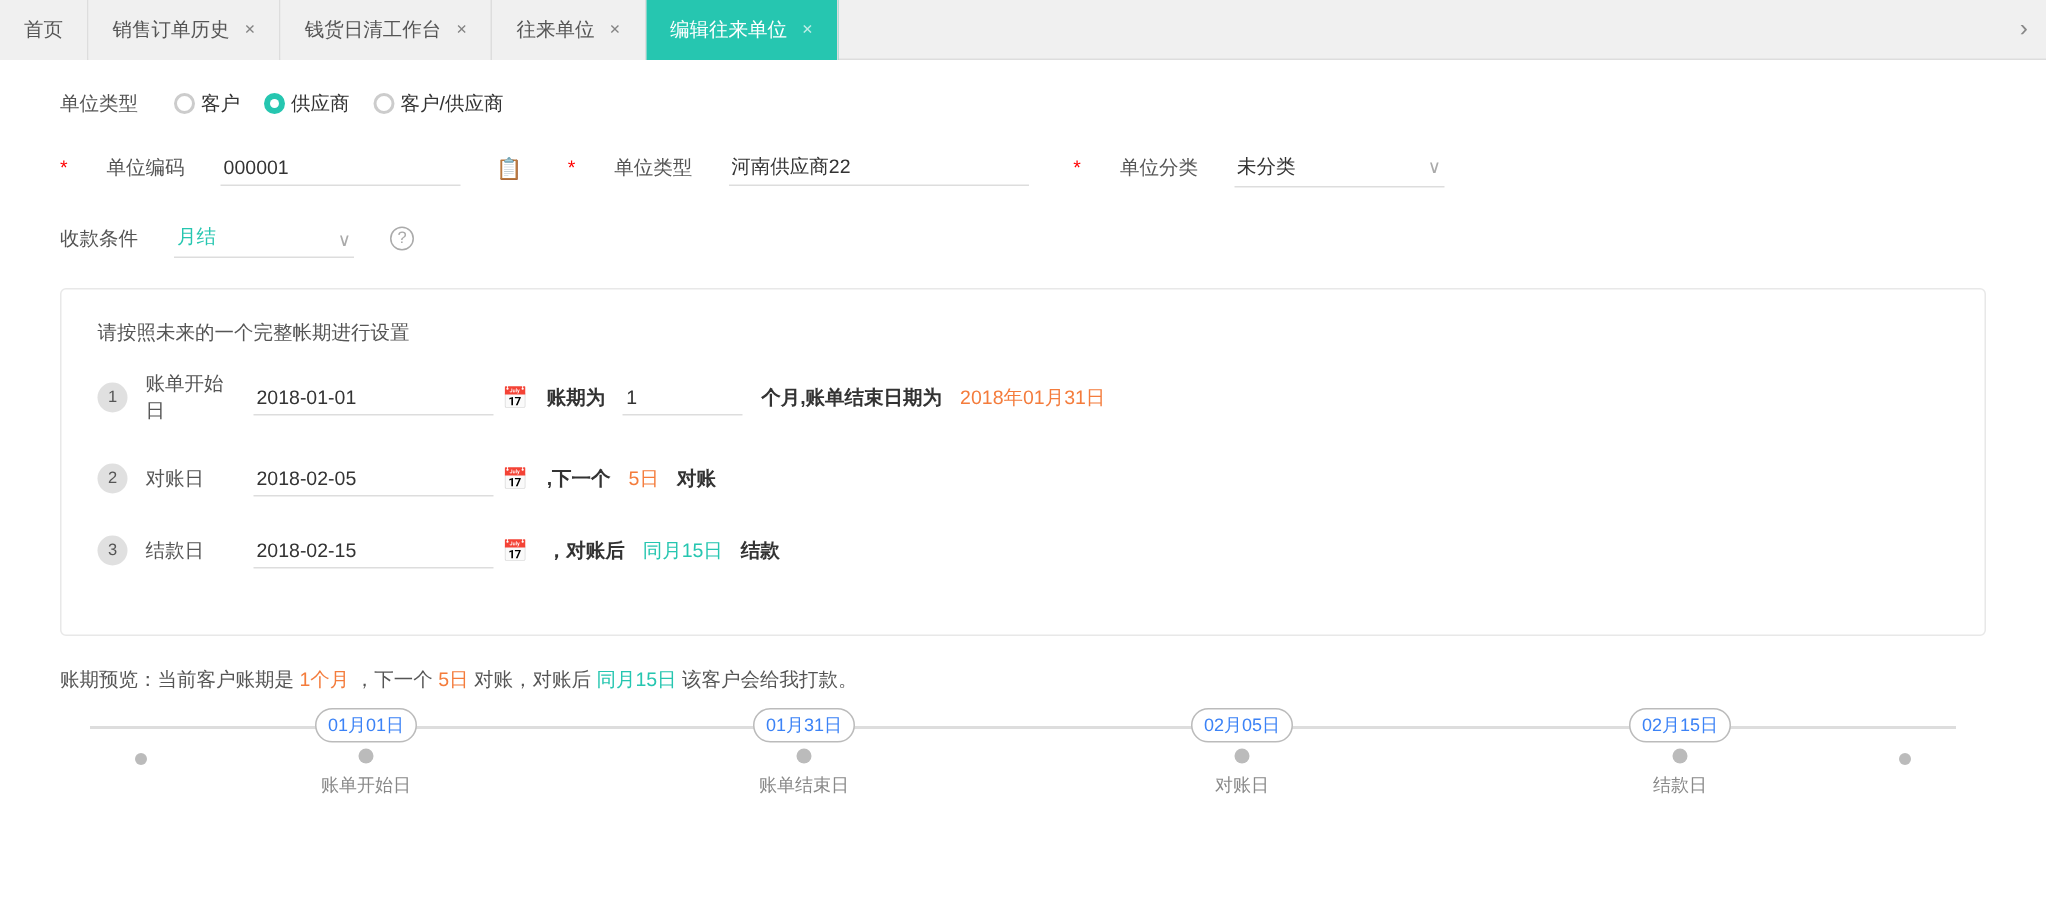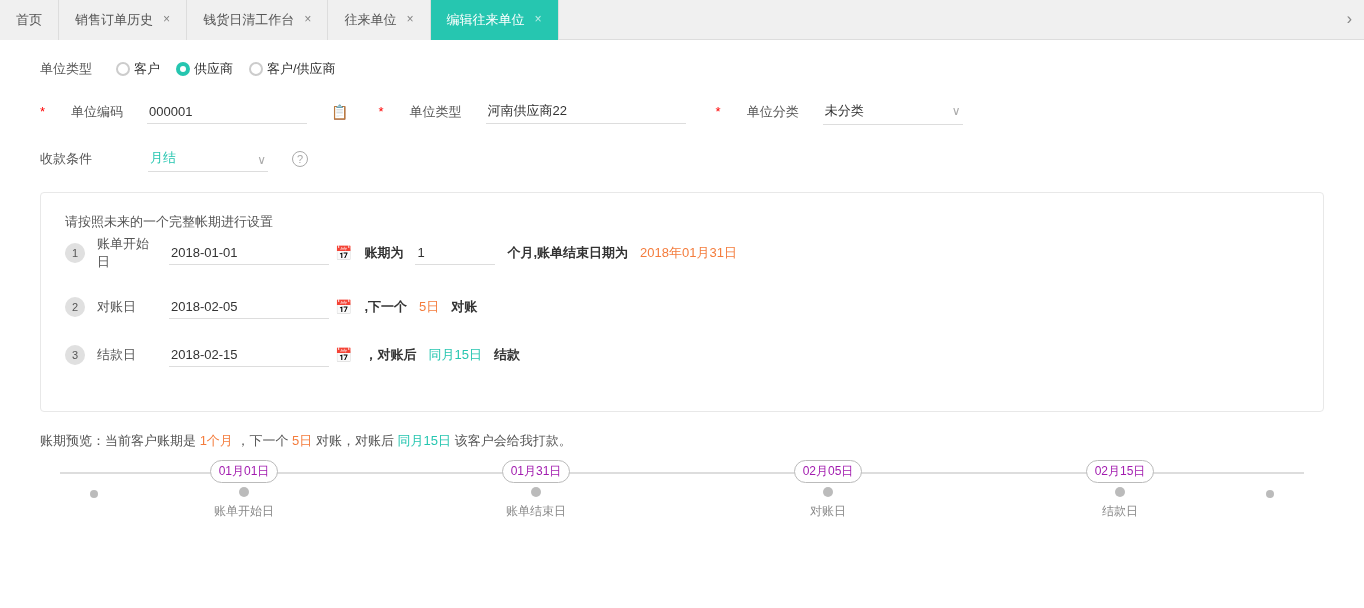--- a/index.html
+++ b/index.html
@@ -134,21 +134,20 @@
     }
 
     
     .dropdown-wrap {
       display: flex;
       align-items: flex-end;
       border-bottom: 1px solid #ddd;
       padding: 4px 2px;
       min-width: 120px;
       cursor: pointer;
-      margin-left: 32px;
     }
     .dropdown-wrap .val {
       color: #26c6b0;
       flex: 1;
     }
     .dropdown-arrow {
       color: #aaa;
       font-size: 12px;
       margin-left: 4px;
     }
@@ -169,21 +168,21 @@
     
     .section-box {
       border: 1px solid #e8e8e8;
       border-radius: 4px;
       padding: 20px 24px;
       margin-bottom: 20px;
     }
     .section-title {
       font-size: 13px;
       color: #555;
-      margin-bottom: 4px;
+      margin-bottom: 16px;
     }
 
     
     .data-row {
       display: flex;
       align-items: center;
       margin-bottom: 24px;
       gap: 12px;
     }
     .row-num {
@@ -244,21 +243,21 @@
       flex-direction: column;
       align-items: center;
       position: relative;
       z-index: 1;
     }
     .timeline-badge {
       border: 1px solid #bbb;
       border-radius: 12px;
       padding: 2px 8px;
       font-size: 12px;
-      color: #a21caf;
+      color: #3b82f6;
       background: #fff;
       margin-bottom: 4px;
       white-space: nowrap;
     }
     .timeline-sub {
       font-size: 12px;
       color: #888;
       margin-top: 6px;
       white-space: nowrap;
     }

